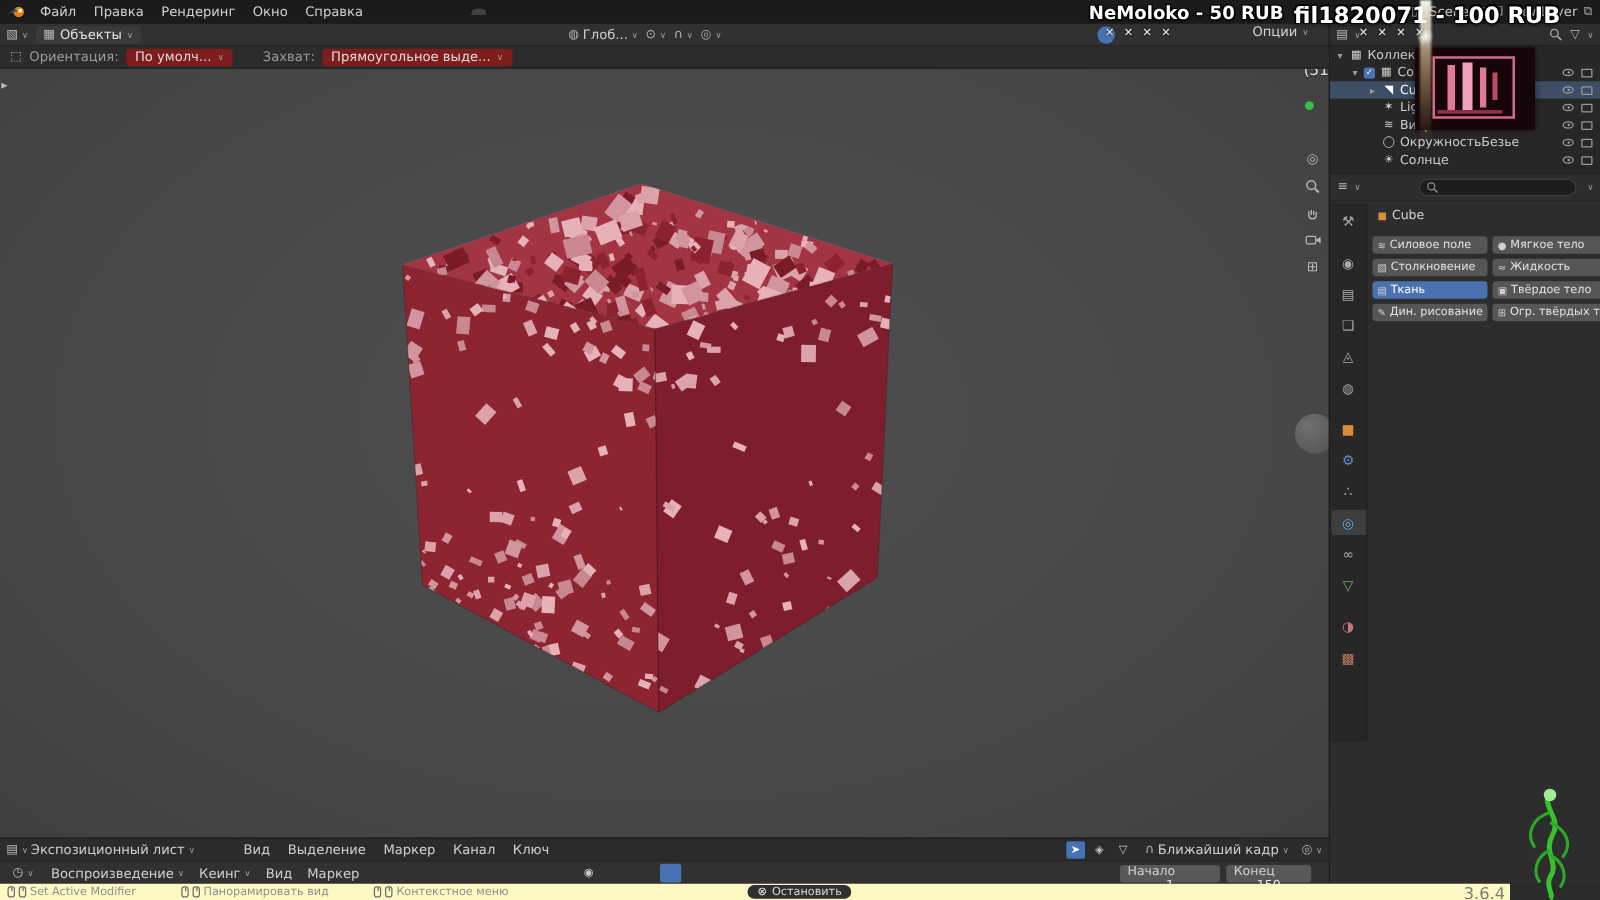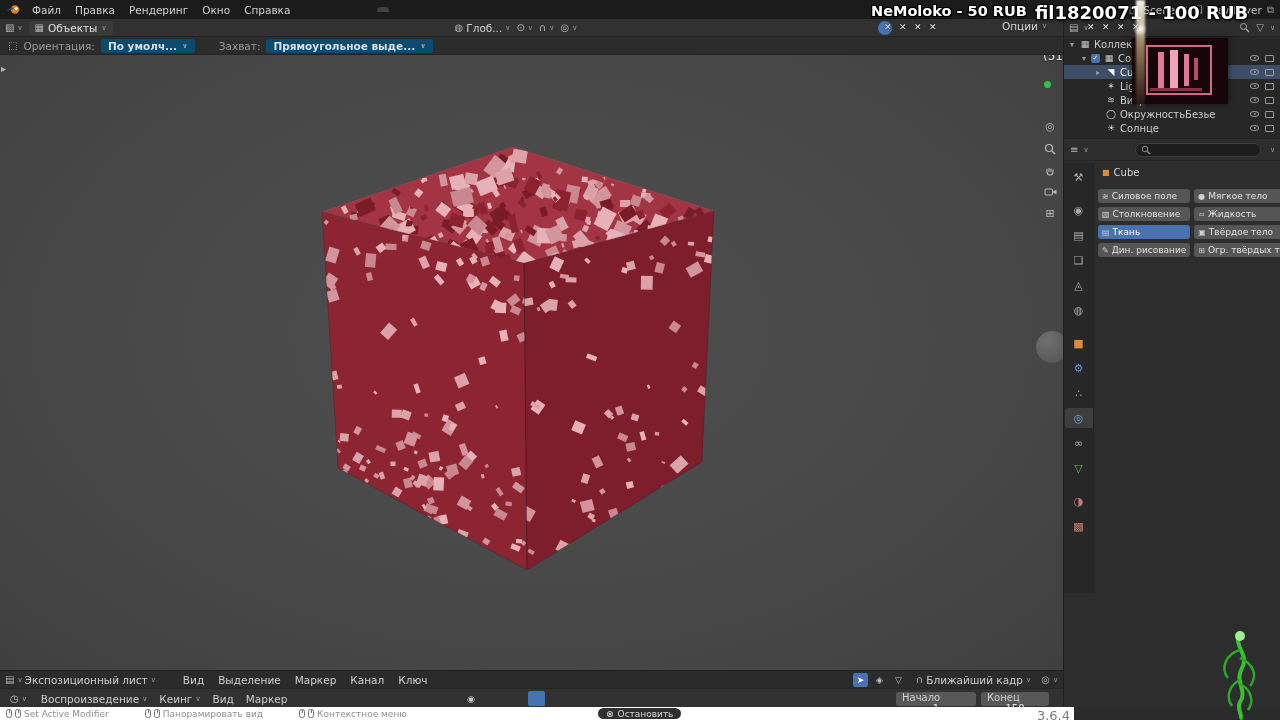--- a/index.html
+++ b/index.html
@@ -21,21 +21,21 @@
 .hdr-plain{display:flex;align-items:center;gap:3px;color:#cfcfcf;font-size:10.5px;white-space:nowrap;}
 .caret{font-size:7px;color:#9a9a9a;}
 .hicon{color:#b5b5b5;font-size:10px;}
 .vh-right{margin-left:auto;margin-right:150px;display:flex;align-items:center;gap:8px;}
 .shading{display:flex;align-items:center;gap:2px;}
 .shade{width:14px;height:14px;display:flex;align-items:center;justify-content:center;color:#c7c7c7;font-size:10px;border-radius:50%;}
 .shade.active{background:#4772b3;color:#fff;}
 .options-drop{position:absolute;right:16px;top:1px;display:flex;gap:4px;align-items:center;color:#d5d5d5;font-size:10.5px;}
 .tool-row{position:absolute;left:0;top:37px;width:1063px;height:18px;background:#2c2c2c;border-bottom:1px solid #232323;display:flex;align-items:center;padding:0 8px;gap:6px;z-index:3;}
 .t-label{color:#9c9c9c;font-size:10.5px;}
-.t-drop{display:flex;align-items:center;gap:5px;background:#0c4a6e;border-radius:3px;padding:1px 7px;font-size:10.5px;color:#dedede;white-space:nowrap;font-weight:bold;}
+.t-drop{display:flex;align-items:center;gap:5px;background:#7f1d1d;border-radius:3px;padding:1px 7px;font-size:10.5px;color:#dedede;white-space:nowrap;}
 
 .viewport{position:absolute;left:0;top:55px;width:1063px;height:615px;background:radial-gradient(ellipse at 50% 45%,#4f4f4f 0%,#474747 65%,#404040 100%);z-index:1;}
 .fps{position:absolute;left:1043px;top:41px;color:#e6e6e6;font-size:12px;line-height:10px;z-index:2;text-shadow:0 1px 1px rgba(0,0,0,.5);}
 .green-dot{position:absolute;left:1044px;top:81px;width:7px;height:7px;border-radius:50%;background:#35c04a;z-index:2;}
 .expand-arrow-left{position:absolute;left:1px;top:63px;color:#b9b9b9;font-size:10px;z-index:2;}
 .navcol{position:absolute;left:1041px;top:120px;width:18px;display:flex;flex-direction:column;align-items:center;gap:10px;z-index:2;opacity:.85;}
 .nav-glyph{color:#cfcfcf;font-size:11px;}
 .gizmo-ball{position:absolute;left:1036px;top:331px;width:32px;height:32px;border-radius:50%;background:radial-gradient(circle at 35% 30%,#8d8d8d,#565656);opacity:.6;z-index:2;}
 
 .outliner-header{position:absolute;left:1063px;top:19px;width:217px;height:18px;background:#2e2e2e;border-bottom:1px solid #222;border-left:1px solid #1e1e1e;display:flex;align-items:center;padding:0 5px;gap:5px;z-index:3;}
@@ -81,21 +81,21 @@
 .pb-item.caret .caret{display:inline;}
 .transport{position:absolute;left:462px;top:2px;display:flex;align-items:center;gap:1px;}
 .tr-btn{min-width:17px;height:15px;display:flex;align-items:center;justify-content:center;color:#d2d2d2;font-size:8px;border-radius:2px;padding:0 2px;letter-spacing:-1px;}
 .tr-btn.active{background:#4772b3;color:#fff;}
 .tr-btn.rec{margin-right:12px;color:#c8c8c8;font-size:9px;}
 .num-field{position:absolute;top:2.5px;height:14px;background:#585858;border-radius:3px;display:flex;align-items:center;justify-content:center;font-size:10px;color:#e8e8e8;padding:0 6px;}
 .num-field.frame{background:#3b82f6;color:#fff;font-weight:bold;margin-top:16px;}
 .num-field .nf-label{margin-right:auto;color:#d0d0d0;}
 .num-field.span{justify-content:space-between;flex-direction:column;}
 
-.statusbar{position:absolute;left:0;top:707px;width:1074px;height:13px;background:#ffffff;display:flex;align-items:center;padding:0 6px;color:#8f8f8f;font-size:9px;z-index:5;}
+.statusbar{position:absolute;left:0;top:707px;width:1208px;height:13px;background:#fef9c3;display:flex;align-items:center;padding:0 6px;color:#8f8f8f;font-size:9px;z-index:5;}
 .st-item{display:flex;align-items:center;gap:3px;margin-right:36px;white-space:nowrap;}
 .mico{width:6px;height:9px;border:1px solid #6f6f6f;border-radius:2.5px;position:relative;display:inline-block;}
 .mico::after{content:"";position:absolute;left:2px;top:0;width:1px;height:3px;background:#6f6f6f;}
 .stop-pill{position:absolute;left:598px;top:1px;height:11px;border-radius:6px;background:#2f2f2f;display:flex;align-items:center;gap:4px;padding:0 8px;color:#d6d6d6;}
 .stop-x{color:#e8e8e8;font-size:9px;}
 .version{position:absolute;right:4px;top:1px;color:#7c7c7c;font-size:13px;margin-left:16px;}
 
 .donate{position:absolute;color:#fff;font-weight:bold;z-index:10;white-space:nowrap;text-shadow:-1px -1px 0 #000,1px -1px 0 #000,-1px 1px 0 #000,1px 1px 0 #000,0 2px 3px rgba(0,0,0,.7);}
 .donate.small{left:851px;top:3px;font-size:14.5px;padding-left:20px;}
 .donate.large{left:1035px;top:2px;font-size:18px;}
@@ -819,21 +819,21 @@
         </div>
         </div>
     </div>
   </div>
 
   <div class="dope-header">
     <span class="hdr-plain">
         <span class="hicon">▤</span>
         <span class="caret">∨</span>
       </span>
-    <span class="hdr-plain" style="margin-right:18px">
+    <span class="hdr-plain" style="margin-right:30px">
         <span>Экспозиционный лист</span>
         <span class="caret">∨</span>
       </span>
     <span style="display:flex">
 
     <span class="menu-item">Вид</span>
         <span class="menu-item">Выделение</span>
         <span class="menu-item">Маркер</span>
         <span class="menu-item">Канал</span>
         <span class="menu-item">Ключ</span>

